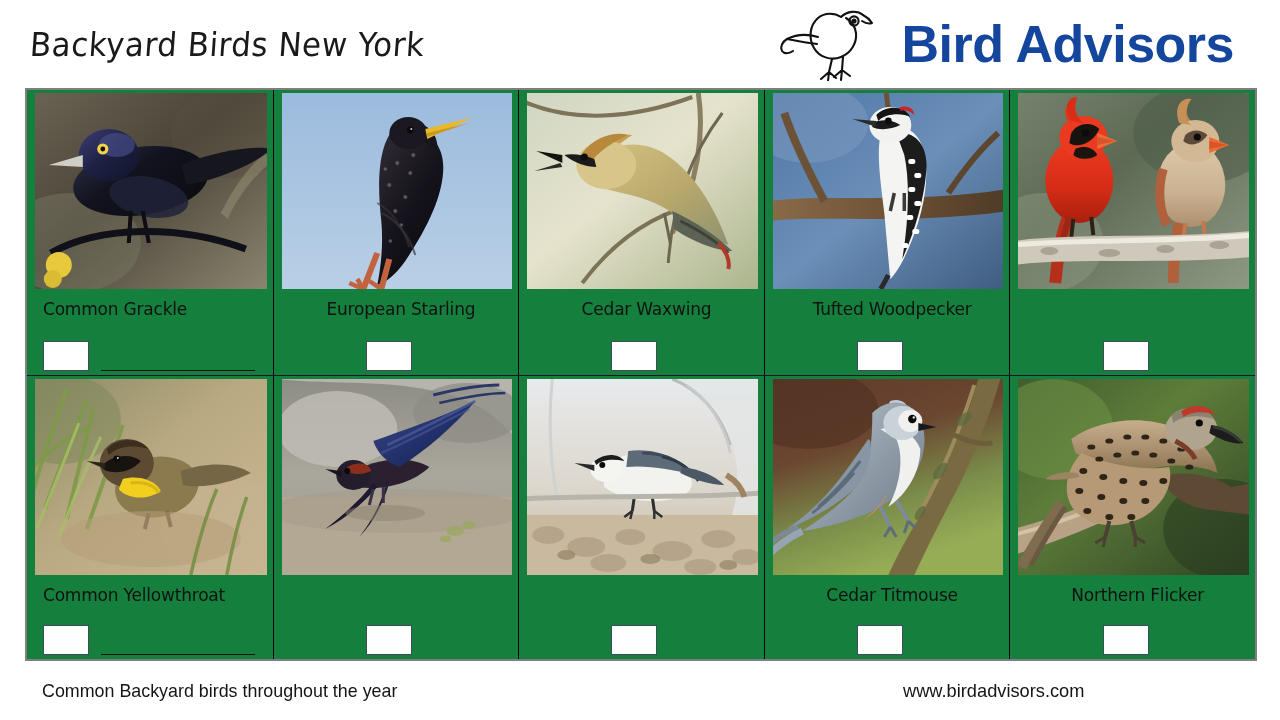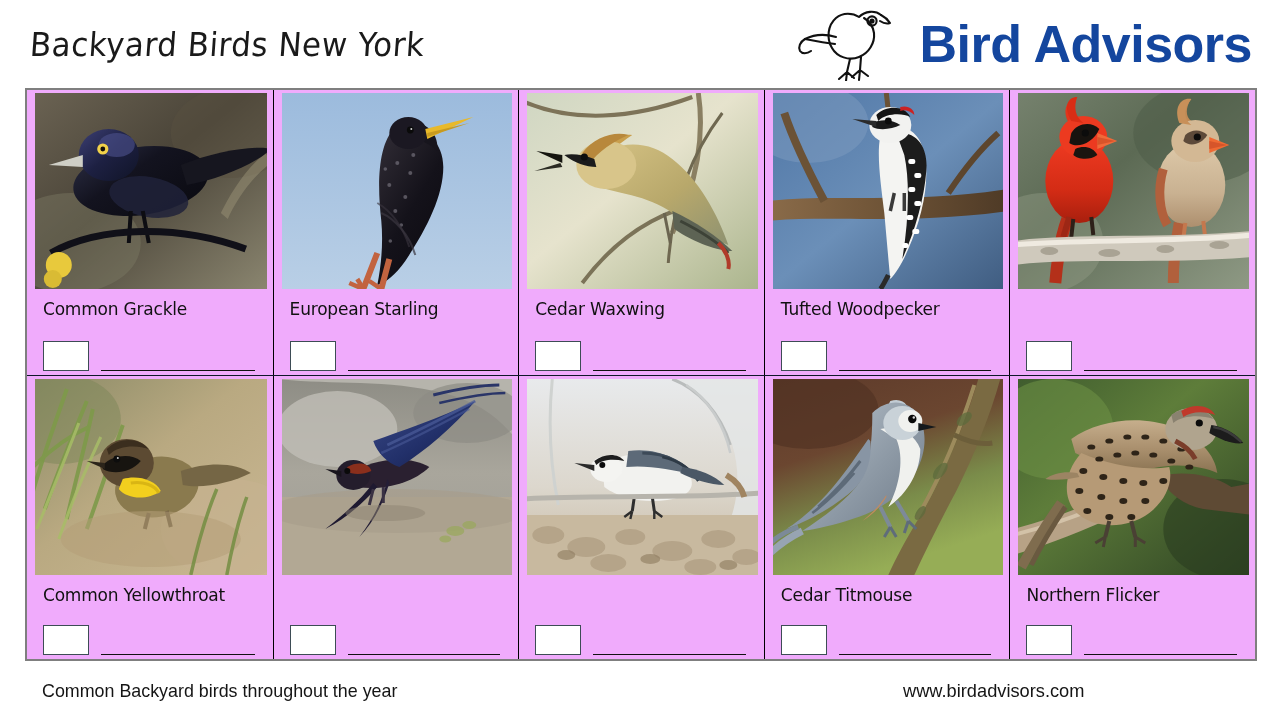--- a/index.html
+++ b/index.html
@@ -39,20 +39,21 @@
     letter-spacing: 0.5px;
     transform: skewX(-4deg) scale(1.0, 1.06);
     transform-origin: left center;
     white-space: nowrap;
   }
 
   .brand {
     display: flex;
     align-items: center;
     gap: 20px;
+    margin-right: 18px;
   }
 
   .brand-mark {
     width: 104px;
     height: 74px;
     flex: 0 0 auto;
   }
 
   .brand-name {
     font-family: "Liberation Sans", sans-serif;
@@ -84,24 +85,24 @@
   }
 
   .grid-row + .grid-row { border-top: 1px solid #0f172a; }
 
   .card {
     flex: 1 1 20%;
     min-width: 0;
     display: flex;
     flex-direction: column;
     padding: 3px 6px 4px 8px;
-    background: #f0abfc;
-  }
-
-  .card + .card { border-left: 1px solid #000; }
+    background: #15803d;
+  }
+
+  .card + .card { border-left: 1px solid #000; align-items: center; }
 
   .photo {
     position: relative;
     width: 100%;
     height: 196px;
     overflow: hidden;
     background: #cfcfcf;
     flex: 0 0 auto;
   }
 

